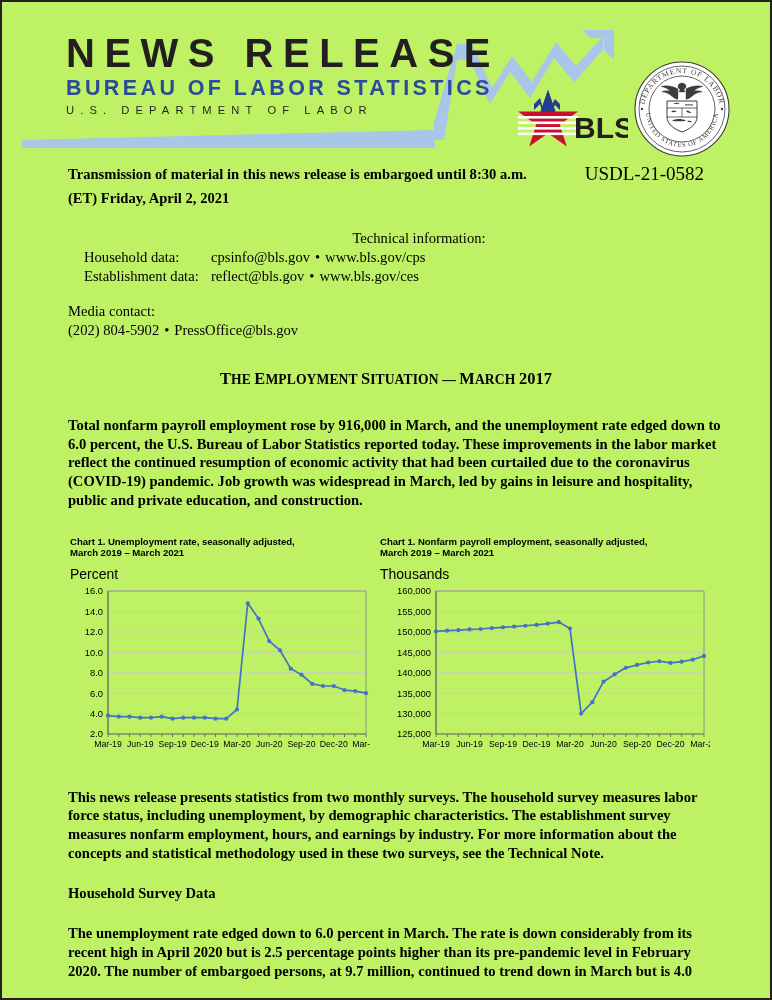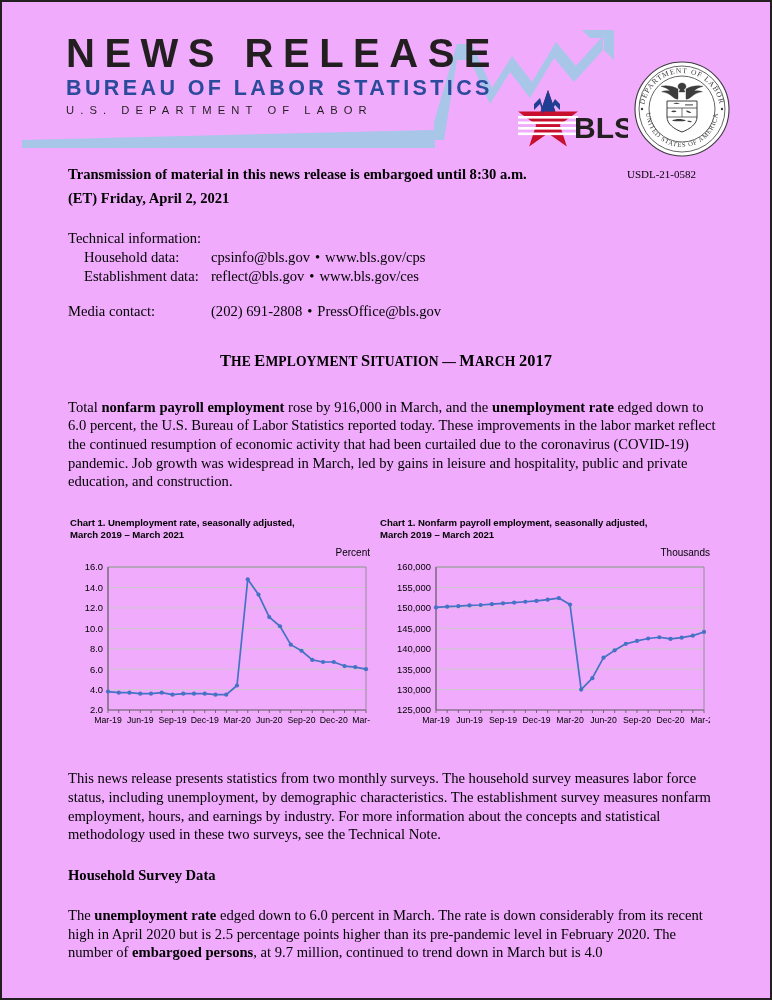--- a/index.html
+++ b/index.html
@@ -10,21 +10,21 @@
     background: #ffffff;
     font-family: "Liberation Serif", serif;
     color: #000000;
     overflow: hidden;
   }
   .page {
     position: relative;
     width: 772px;
     height: 1000px;
     border: 2px solid #231f20;
-    background: #f0abfc;
+    background: #bef264;
     padding: 0;
   }
   .inner { position: relative; width: 100%; height: 100%; }
 
   
   .masthead {
     position: relative;
     height: 122px;
     margin: 24px 18px 0 18px;
   }
@@ -88,56 +88,57 @@
   
   .embargo-row {
     margin: 14px 62px 0 66px;
     position: relative;
     font-size: 14.6px;
     line-height: 24px;
   }
   .embargo-text { font-weight: bold; width: 470px; }
   .usdl {
     position: absolute;
-    right: 12px;
+    right: 4px;
     top: 0;
     font-weight: normal;
-    font-size: 11px;
+    font-size: 19px;
     white-space: nowrap;
   }
 
   .contact-block {
     margin: 19px 0 0 66px;
     font-size: 14.6px;
     line-height: 18.4px;
   }
-  .contact-block .ct-head { margin-bottom: 1px; }
+  .contact-block .ct-head { margin-bottom: 1px; text-align: center; }
   .ct-row { display: flex; margin-left: 16px; }
   .ct-label { width: 127px; flex: none; }
   .ct-val { white-space: nowrap; }
   .ct-val .sep { padding: 0 5px; }
-  .media-row { display: flex; margin-top: 17px; }
+  .media-row { display: flex; margin-top: 17px; flex-direction: column; }
   .media-row .ct-label { width: 143px; flex: none; }
 
   
   .doc-title {
     margin-top: 30px;
     text-align: center;
     font-weight: bold;
     font-size: 16.4px;
     letter-spacing: 0.1px;
   }
   .doc-title .sc { font-size: 13.6px; }
 
   
   .para {
     margin: 0 46px 0 66px;
     font-size: 14.6px;
     line-height: 18.7px;
     text-align: left;
+    font-weight: bold;
   }
   .p-lead { margin-top: 27px; }
   .p-after-charts { margin-top: 30px; }
   .sec-head {
     margin: 23px 66px 12px 66px;
     font-size: 14.6px;
     font-weight: bold;
   }
   .p-last { margin-top: 22px; }
 
@@ -155,25 +156,24 @@
   #chart1-box { left: 68px; width: 300px; }
   #chart2-box { left: 378px; width: 330px; }
   .chart-title {
     font-size: 9.6px;
     font-weight: bold;
     line-height: 11.6px;
     color: #000;
     letter-spacing: -0.05px;
   }
   .chart-axis-unit {
-    font-size: 10px;
+    font-size: 14px;
     color: #000;
     margin-top: 7px;
     margin-bottom: 1px;
-    text-align: right;
   }
   .plot-wrap { position: relative; }
   .plot-wrap svg { display: block; }
   .chart-svg-text {
     font-family: "Liberation Sans", sans-serif;
     font-size: 9.4px;
     fill: #000;
   }
   .chart-svg-text-x {
     font-family: "Liberation Sans", sans-serif;
@@ -284,21 +284,21 @@
     <div class="ct-row">
       <span class="ct-label">Establishment data:</span>
       <span class="ct-val">
         <span>reflect@bls.gov</span><span class="sep">•</span><span>www.bls.gov/ces</span>
       </span>
     </div>
 
     <div class="media-row">
       <span class="ct-label">Media contact:</span>
       <span class="ct-val">
-        <span>(202) 691-2808</span><span class="sep">•</span><span>PressOffice@bls.gov</span>
+        <span>(202) 804-5902</span><span class="sep">•</span><span>PressOffice@bls.gov</span>
       </span>
     </div>
   </div>
 
   <div class="doc-title"><span>T</span><span class="sc">HE </span><span>E</span><span class="sc">MPLOYMENT </span><span>S</span><span class="sc">ITUATION — </span><span>M</span><span class="sc">ARCH </span><span>2017</span></div>
 
   <div class="para p-lead">
     <span>Total </span><b>nonfarm payroll employment</b><span> rose by 916,000 in March, and the </span><b>unemployment rate</b><span> edged down to 6.0 percent, the U.S. Bureau of Labor Statistics reported today. These improvements in the labor market reflect the continued resumption of economic activity that had been curtailed due to the coronavirus (COVID-19) pandemic. Job growth was widespread in March, led by gains in leisure and hospitality, public and private education, and construction.</span>
   </div>
 

